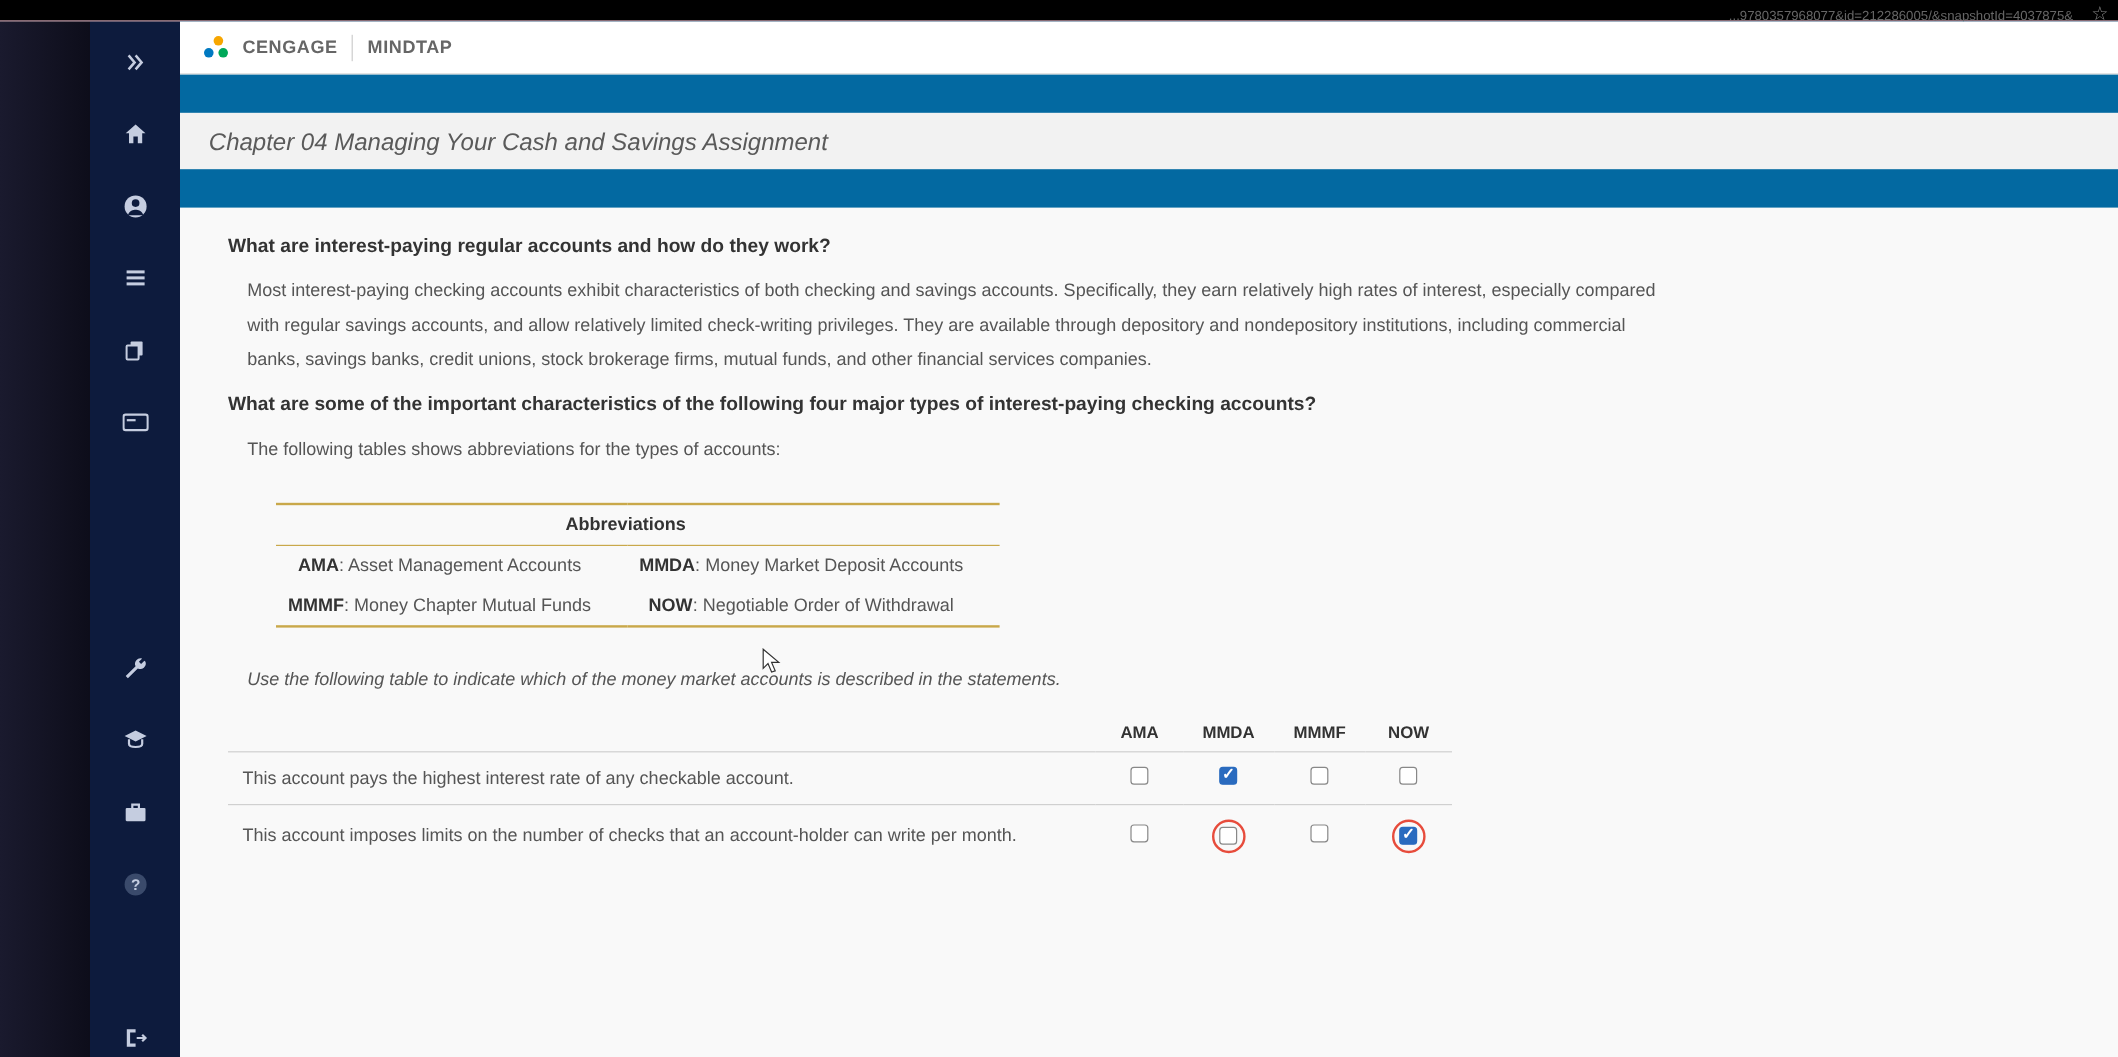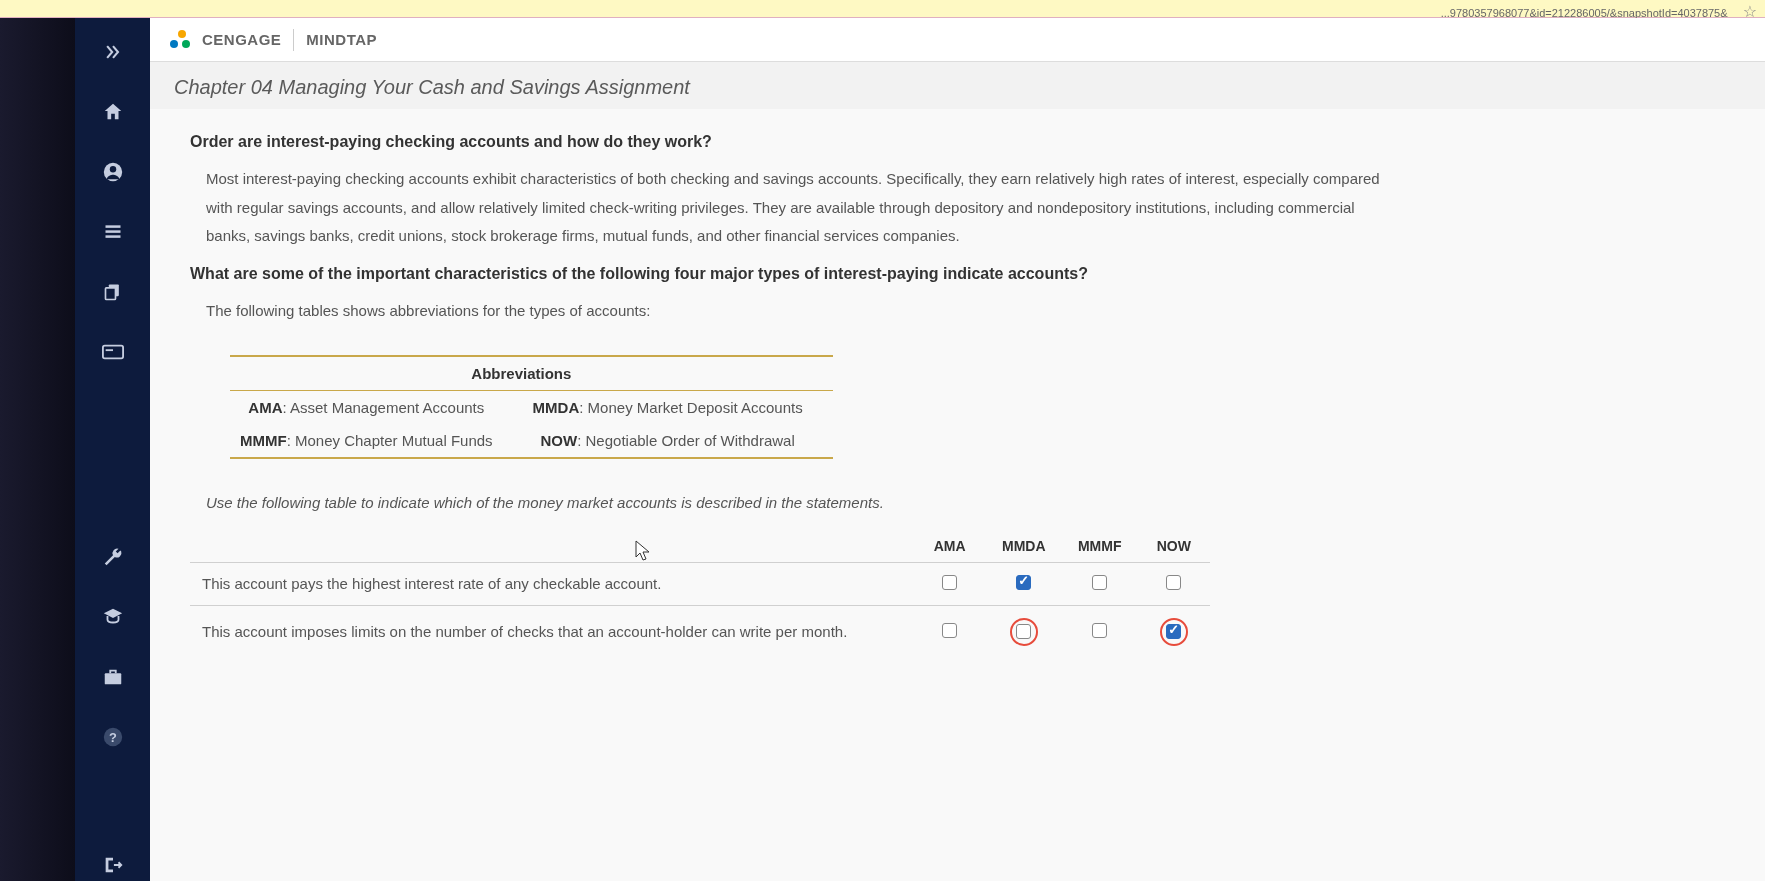--- a/index.html
+++ b/index.html
@@ -8,21 +8,21 @@
       background: #e8e8e8;
       overflow: hidden;
       width: 1765px;
       height: 881px;
       position: relative;
     }
     .url-bar {
       position: absolute;
       top: 0; left: 0; right: 0;
       height: 18px;
-      background: #fef9c3;
+      background: #000000;
       font-size: 11px;
       color: #666;
       padding: 2px 8px;
       text-align: right;
       border-bottom: 1px solid #e0b0c0;
     }
     .star-icon {
       display: inline-block;
       margin-left: 12px;
       color: #888;
@@ -56,20 +56,21 @@
       cursor: pointer;
       font-size: 20px;
     }
     .nav-rail .nav-item svg { fill: #c5cde0; }
     .nav-spacer { flex: 1; }
     .main {
       flex: 1;
       background: #0369a1;
       display: flex;
       flex-direction: column;
+      gap: 32px;
     }
     .brand-bar {
       height: 44px;
       background: #fff;
       border-bottom: 1px solid #ddd;
       display: flex;
       align-items: center;
       padding: 0 20px;
       gap: 12px;
     }
@@ -306,23 +307,23 @@
       <span class="brand-text">CENGAGE</span>
       <span class="brand-sep"></span>
       <span class="product-text">MINDTAP</span>
     </div>
 
     <div class="chapter-bar">
       <div class="chapter-title">Chapter 04 Managing Your Cash and Savings Assignment</div>
     </div>
 
     <div class="content">
-      <h3>Order are interest-paying checking accounts and how do they work?</h3>
+      <h3>What are interest-paying regular accounts and how do they work?</h3>
       <p>Most interest-paying checking accounts exhibit characteristics of both checking and savings accounts. Specifically, they earn relatively high rates of interest, especially compared with regular savings accounts, and allow relatively limited check-writing privileges. They are available through depository and nondepository institutions, including commercial banks, savings banks, credit unions, stock brokerage firms, mutual funds, and other financial services companies.</p>
-      <h3>What are some of the important characteristics of the following four major types of interest-paying indicate accounts?</h3>
+      <h3>What are some of the important characteristics of the following four major types of interest-paying checking accounts?</h3>
       <p>The following tables shows abbreviations for the types of accounts:</p>
 
       <table class="abbrev-table">
         <tbody>
             <tr class="rule-top">
               <th colspan="2">Abbreviations</th>
             </tr>
         <tr class="rule-mid">
           <td>
             <span class="abbr-key">AMA</span>: <span>Asset Management Accounts</span>

